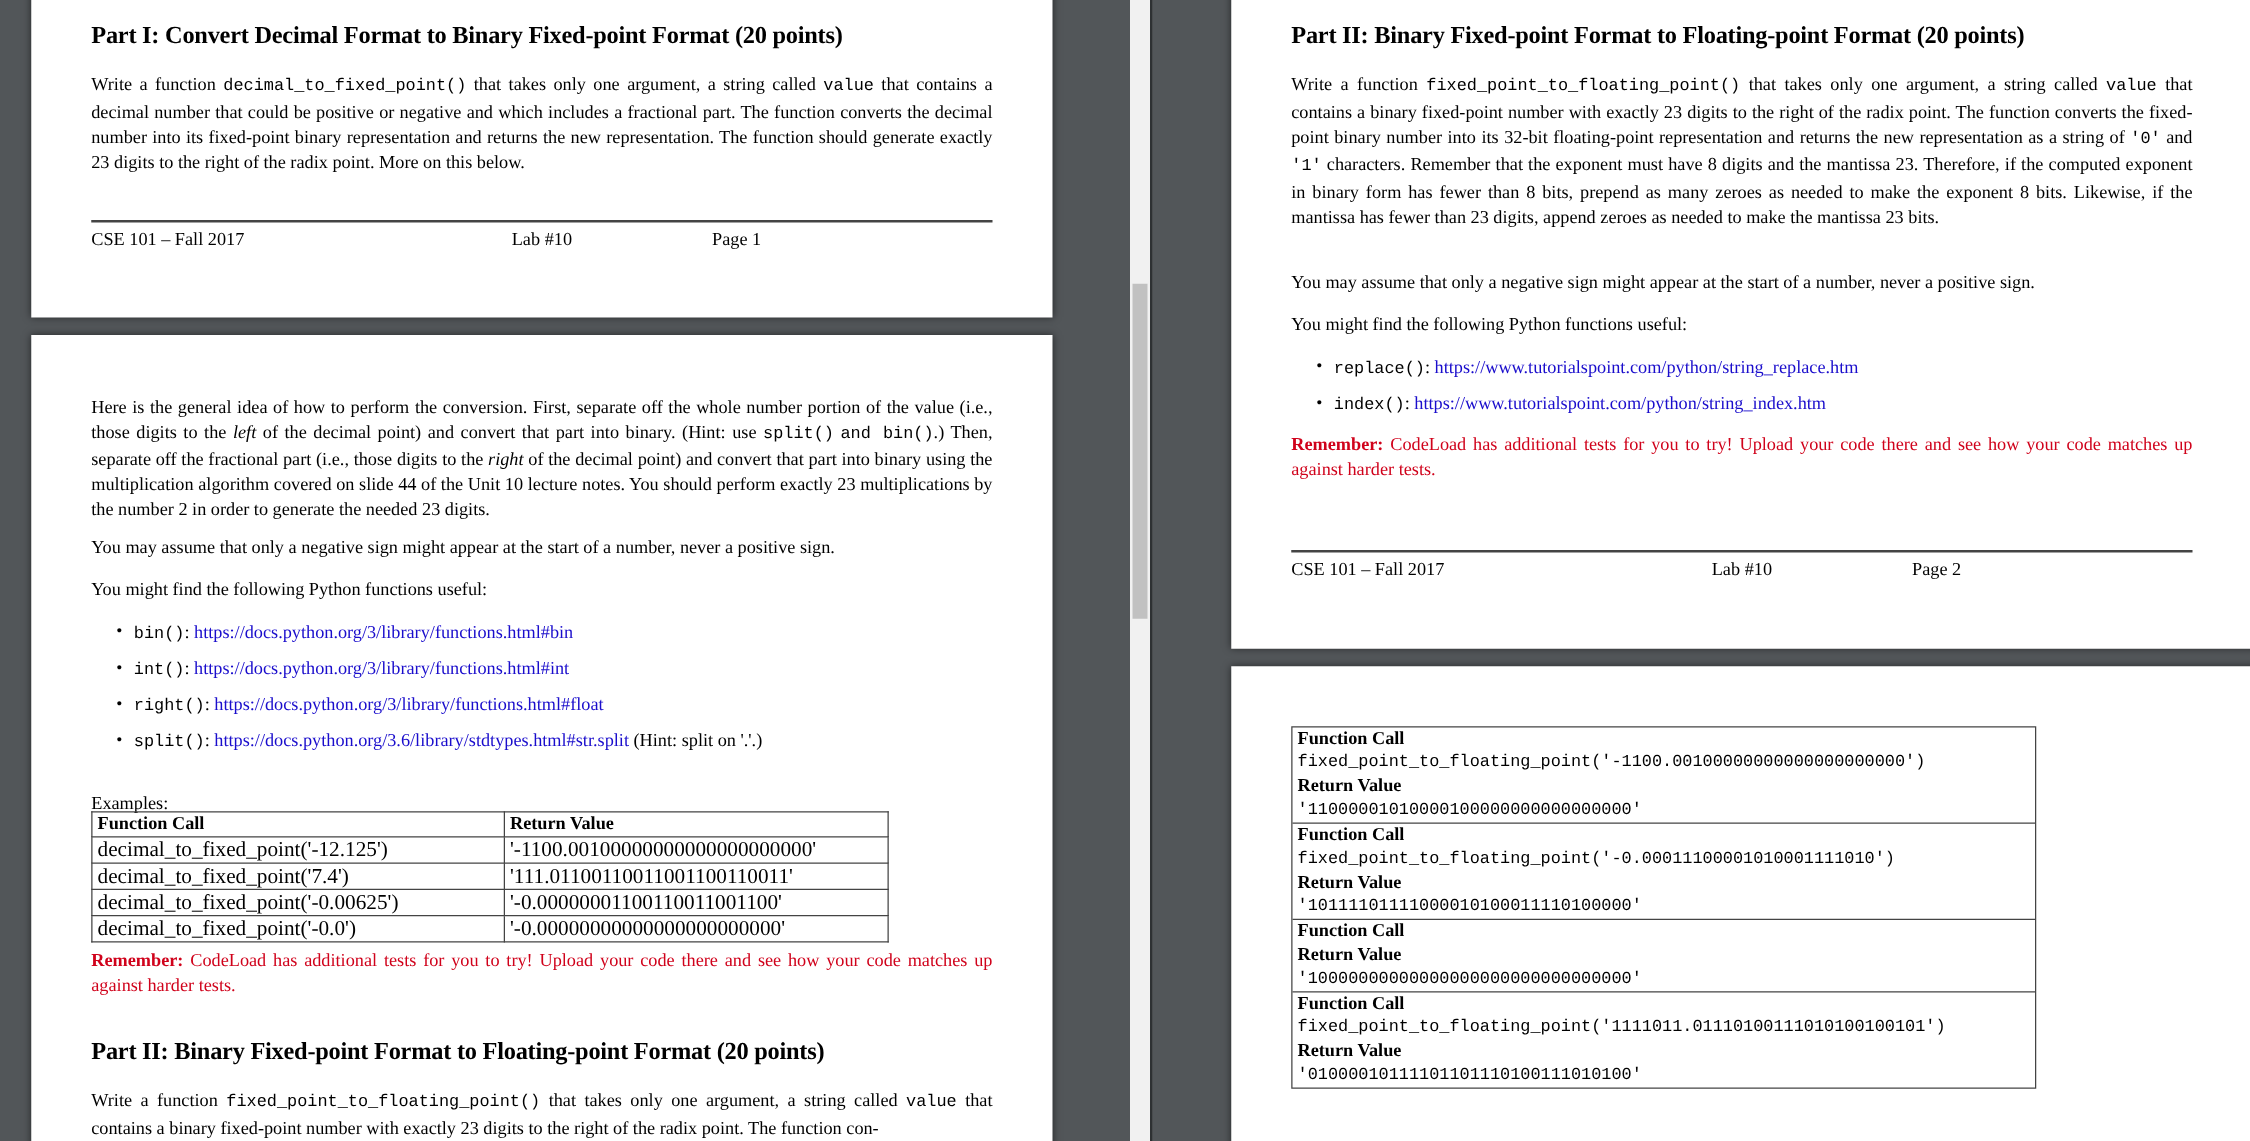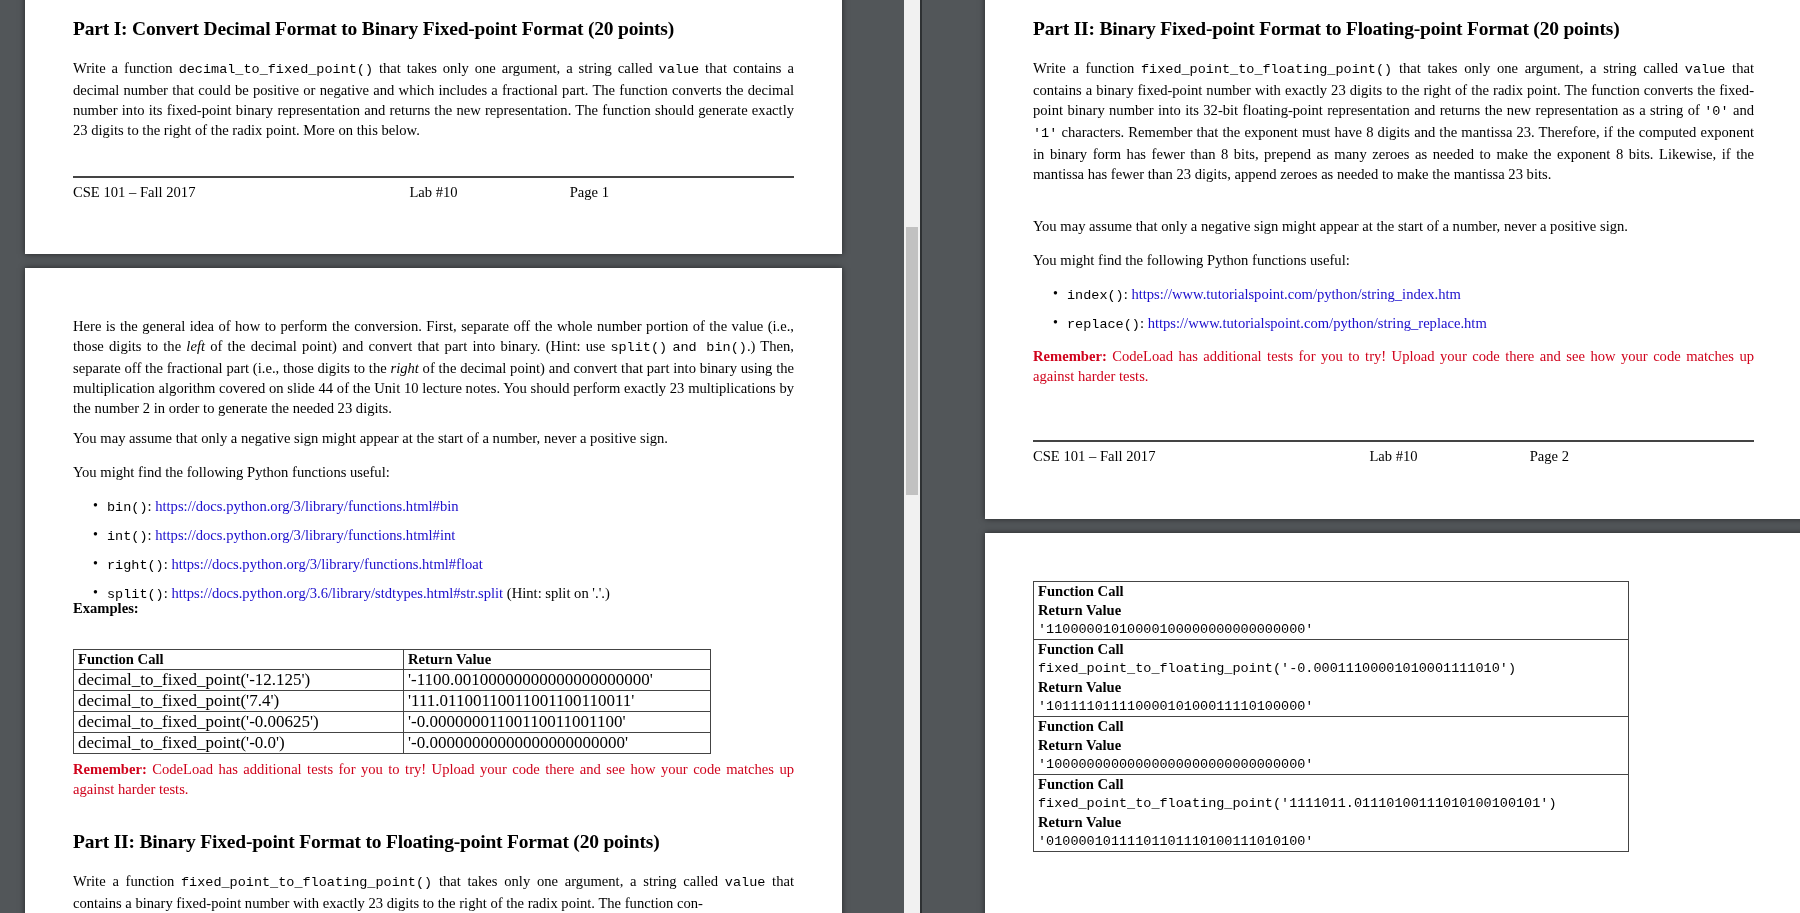--- a/index.html
+++ b/index.html
@@ -57,21 +57,21 @@
       <span>Here is the general idea of how to perform the conversion. First, separate off the whole number portion of the value (i.e., those digits to the </span><i>left</i><span> of the decimal point) and convert that part into binary. (Hint: use </span><span class="mono">split()</span><span> </span><span class="mono">and bin()</span><span>.) Then, separate off the fractional part (i.e., those digits to the </span><i>right</i><span> of the decimal point) and convert that part into binary using the multiplication algorithm covered on slide 44 of the Unit 10 lecture notes. You should perform exactly 23 multiplications by the number 2 in order to generate the needed 23 digits.</span>
     </p>
     <p class="content" style="left:48px; top:160px; width:721px;">You may assume that only a negative sign might appear at the start of a number, never a positive sign.</p>
     <p class="content" style="left:48px; top:194px; width:721px;">You might find the following Python functions useful:</p>
     <ul class="content" style="left:66px; top:228px; width:700px;">
       <li><span class="mono">bin()</span><span>: </span><a class="link">https://docs.python.org/3/library/functions.html#bin</a></li>
       <li><span class="mono">int()</span><span>: </span><a class="link">https://docs.python.org/3/library/functions.html#int</a></li>
       <li><span class="mono">right()</span><span>: </span><a class="link">https://docs.python.org/3/library/functions.html#float</a></li>
       <li><span class="mono">split()</span><span>: </span><a class="link">https://docs.python.org/3.6/library/stdtypes.html#str.split</a><span> (Hint: split on '.'.)</span></li>
     </ul>
-    <p class="content" style="left:48px; top:330px; font-weight:bold;">Examples:</p>
+    <p class="content" style="left:48px; top:365px; font-weight:normal;">Examples:</p>
     <table class="ex content" style="left:48px; top:381px;">
       <tbody>
           <tr>
         <th style="width:330px;">Function Call</th>
         <th style="width:307px;">Return Value</th>
       </tr>
       <tr>
             <td>decimal_to_fixed_point('-12.125')</td>
             <td>'-1100.00100000000000000000000'</td>
           </tr>
@@ -106,37 +106,38 @@
 
 <div class="viewer" id="viewer-right">
   <div class="page" style="left:63px; top:-10px; width:830px; height:529px;">
     <h2 class="content" style="left:48px; top:28px; width:720px;">Part II: Binary Fixed-point Format to Floating-point Format (20 points)</h2>
     <p class="content" style="left:48px; top:68px; width:721px;">
       <span>Write a function </span><span class="mono">fixed_point_to_floating_point()</span><span> that takes only one argument, a string called </span><span class="mono">value</span><span> that contains a binary fixed-point number with exactly 23 digits to the right of the radix point. The function converts the fixed-point binary number into its 32-bit floating-point representation and returns the new representation as a string of </span><span class="mono">'0'</span><span> and </span><span class="mono">'1'</span><span> characters. Remember that the exponent must have 8 digits and the mantissa 23. Therefore, if the computed exponent in binary form has fewer than 8 bits, prepend as many zeroes as needed to make the exponent 8 bits. Likewise, if the mantissa has fewer than 23 digits, append zeroes as needed to make the mantissa 23 bits.</span>
     </p>
     <p class="content" style="left:48px; top:226px; width:721px;">You may assume that only a negative sign might appear at the start of a number, never a positive sign.</p>
     <p class="content" style="left:48px; top:260px; width:721px;">You might find the following Python functions useful:</p>
     <ul class="content" style="left:66px; top:294px; width:700px;">
+      <li><span class="mono">replace()</span><span>: </span><a class="link">https://www.tutorialspoint.com/python/string_replace.htm</a></li>
       <li><span class="mono">index()</span><span>: </span><a class="link">https://www.tutorialspoint.com/python/string_index.htm</a></li>
-      <li><span class="mono">replace()</span><span>: </span><a class="link">https://www.tutorialspoint.com/python/string_replace.htm</a></li>
     </ul>
     <p class="content red" style="left:48px; top:356px; width:721px;">
       <b>Remember:</b><span> CodeLoad has additional tests for you to try! Upload your code there and see how your code matches up against harder tests.</span>
     </p>
     <div class="footer" style="left:48px; top:450px; width:721px;">
       <span>CSE 101 – Fall 2017</span>
       <span class="c">Lab #10</span>
       <span class="r">Page 2</span>
     </div>
   </div>
 
   <div class="page" style="left:63px; top:533px; width:830px; height:420px;">
     <div class="stack content" style="left:48px; top:48px;">
       <div class="cell">
         <div class="lbl">Function Call</div>
+        <div class="val">fixed_point_to_floating_point('-1100.00100000000000000000000')</div>
         <div class="lbl">Return Value</div>
         <div class="val">'11000001010000100000000000000000'</div>
       </div>
       <div class="cell">
         <div class="lbl">Function Call</div>
         <div class="val">fixed_point_to_floating_point('-0.00011100001010001111010')</div>
         <div class="lbl">Return Value</div>
         <div class="val">'10111101111000010100011110100000'</div>
       </div>
       <div class="cell">

